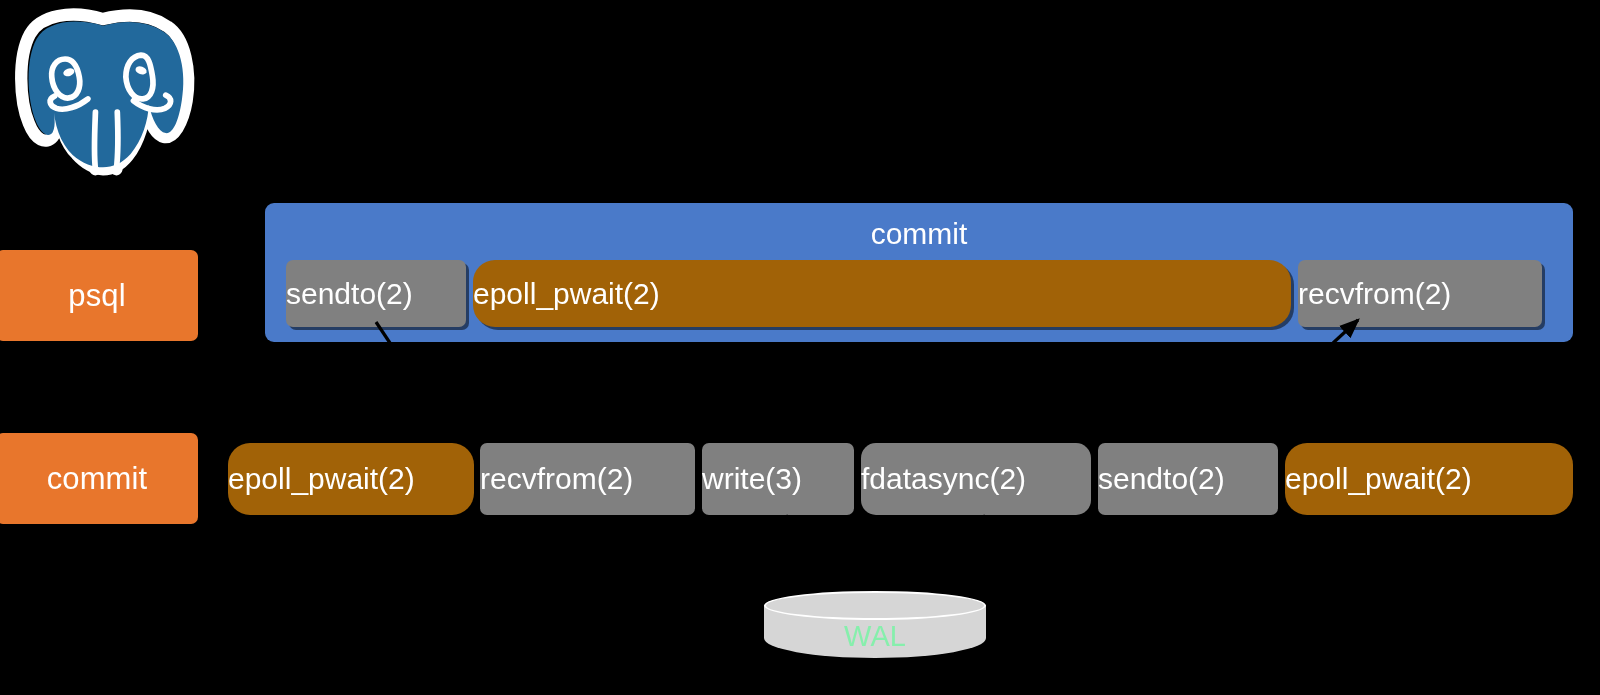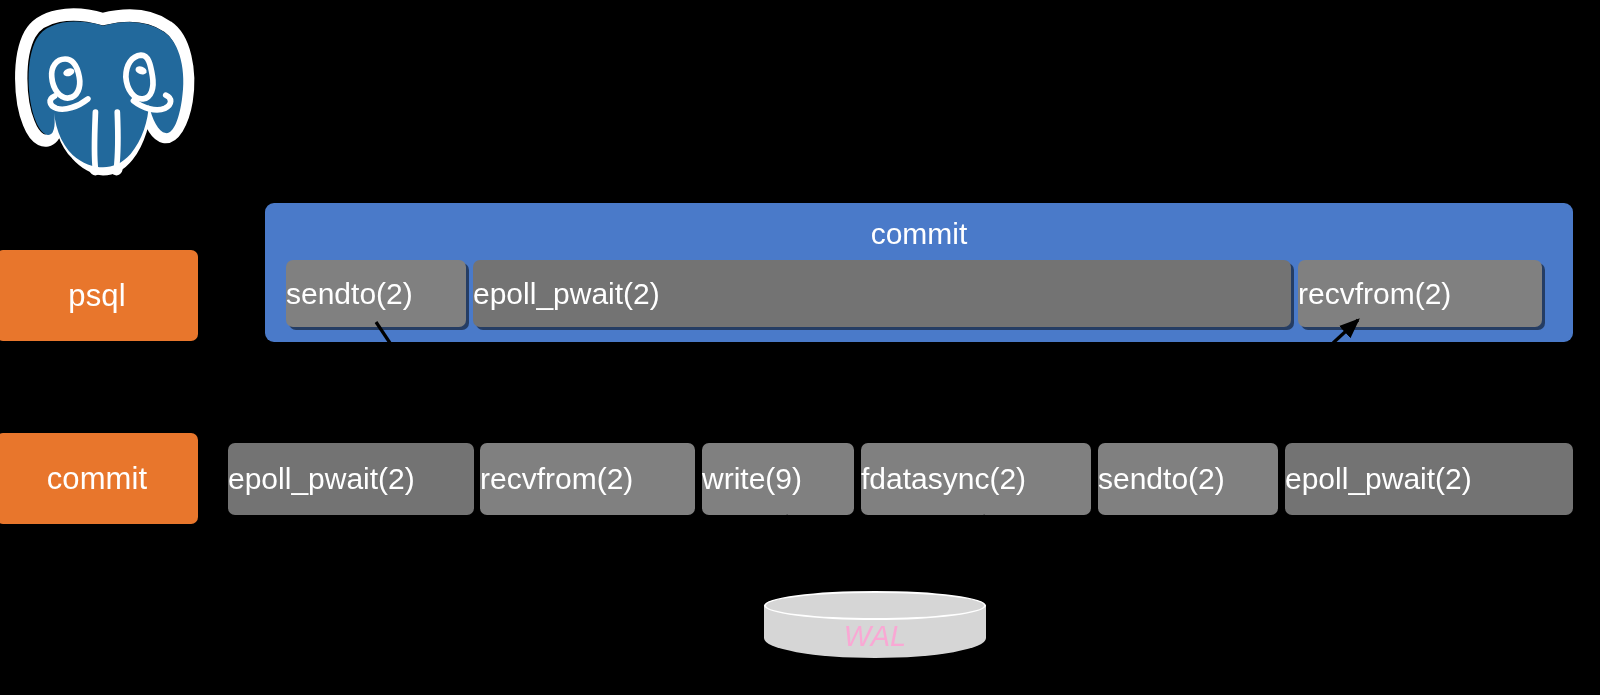--- a/index.html
+++ b/index.html
@@ -85,21 +85,21 @@
     border-radius: 7px;
     display: flex;
     align-items: center;
     color: #ffffff;
     font-size: 30px;
     box-sizing: border-box;
     white-space: nowrap;
     box-shadow: 3px 3px 0 rgba(0,0,0,0.5);
   }
   .chip-dark  { background: #808080; }
-  .chip-light { background: #737373; }
+  .chip-light { background: #a16207; border-radius: 22px; }
 
   
   .commit-band .chip { top: 57px; height: 67px; }
 
   
   .backend-row .chip { top: 443px; height: 72px; }
 
   
   .wal {
     position: absolute;
@@ -125,23 +125,22 @@
     border: 2px solid #ffffff;
     border-radius: 50%;
     box-sizing: border-box;
   }
   .wal-label {
     position: absolute;
     left: 0;
     top: 29px;
     width: 222px;
     text-align: center;
-    color: #f9a8d4;
+    color: #86efac;
     font-size: 29px;
-    font-style: italic;
   }
 
   
   .connectors {
     position: absolute;
     left: 0; top: 0;
     width: 1600px;
     height: 695px;
     pointer-events: none;
   }
@@ -210,23 +209,23 @@
   </div>
 
   <div class="backend-row">
     <div class="chip chip-light" style="left:228px;width:246px;">
       <span>epoll_pwait(2)</span>
     </div>
     <div class="chip chip-dark" style="left:480px;width:215px;">
       <span>recvfrom(2)</span>
     </div>
     <div class="chip chip-dark" style="left:702px;width:152px;">
-      <span>write(9)</span>
-    </div>
-    <div class="chip chip-dark" style="left:861px;width:230px;">
+      <span>write(3)</span>
+    </div>
+    <div class="chip chip-dark" style="left:861px;width:230px;border-radius:15px;">
       <span>fdatasync(2)</span>
     </div>
     <div class="chip chip-dark" style="left:1098px;width:180px;">
       <span>sendto(2)</span>
     </div>
     <div class="chip chip-light" style="left:1285px;width:288px;">
       <span>epoll_pwait(2)</span>
     </div>
   </div>
 

